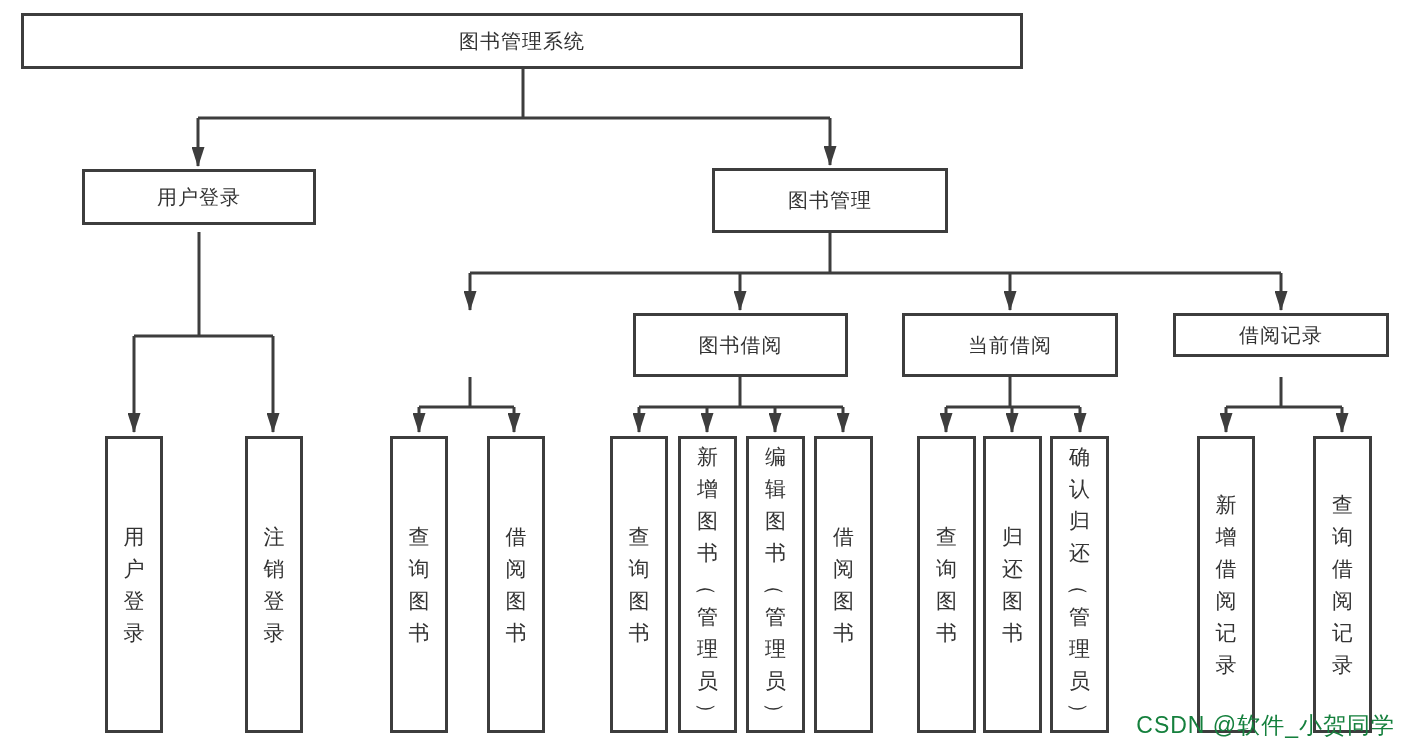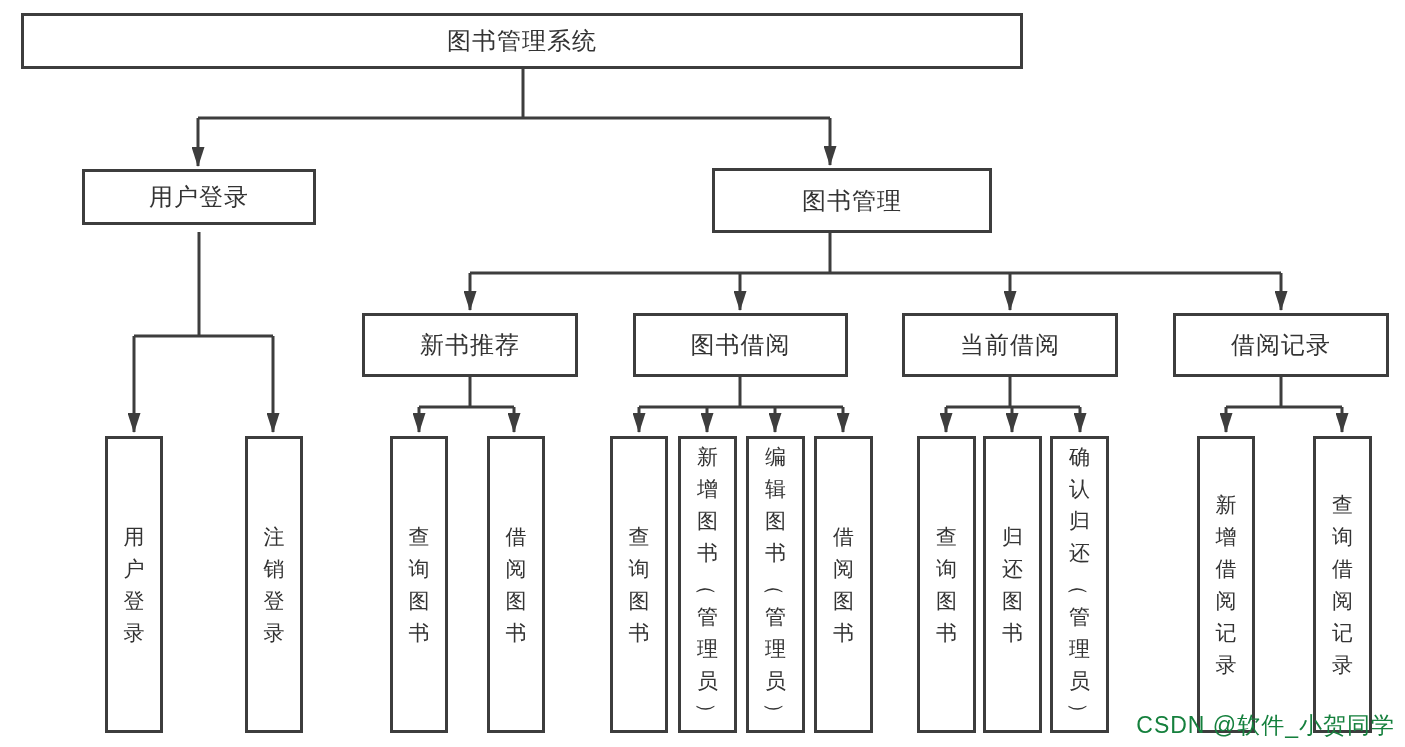--- a/index.html
+++ b/index.html
@@ -20,21 +20,21 @@
   .node {
     position: absolute;
     box-sizing: border-box;
     border: 3px solid #3d3d3d;
     background: #ffffff;
     display: flex;
     align-items: center;
     justify-content: center;
   }
   .node .lbl {
-    font-size: 24px;
+    font-size: 20px;
     letter-spacing: 1px;
     white-space: nowrap;
   }
   .leaf {
     position: absolute;
     box-sizing: border-box;
     border: 3px solid #3d3d3d;
     background: #ffffff;
     top: 436px;
     height: 297px;
@@ -123,34 +123,31 @@
     </g>
   </svg>
 
   <div class="node" style="left:21px; top:13px; width:1002px; height:56px;">
     <span class="lbl">图书管理系统</span>
   </div>
 
   <div class="node" style="left:82px; top:169px; width:234px; height:56px;">
     <span class="lbl">用户登录</span>
   </div>
-  <div class="node" style="left:712px; top:168px; width:280px; height:65px;">
+  <div class="node" style="left:712px; top:168px; width:236px; height:65px;">
     <span class="lbl">图书管理</span>
   </div>
 
-  <div class="node" style="left:362px; top:313px; width:216px; height:64px;">
-    <span class="lbl">新书推荐</span>
-  </div>
   <div class="node" style="left:902px; top:313px; width:216px; height:64px;">
     <span class="lbl">当前借阅</span>
   </div>
   <div class="node" style="left:633px; top:313px; width:215px; height:64px;">
     <span class="lbl">图书借阅</span>
   </div>
-  <div class="node" style="left:1173px; top:313px; width:216px; height:64px;">
+  <div class="node" style="left:1173px; top:313px; width:216px; height:44px;">
     <span class="lbl">借阅记录</span>
   </div>
 
   <div class="leaf" style="left:105px;">
     <div class="vtext">
         <span class="vchar">用</span>
         <span class="vchar">户</span>
         <span class="vchar">登</span>
         <span class="vchar">录</span>
       </div>

